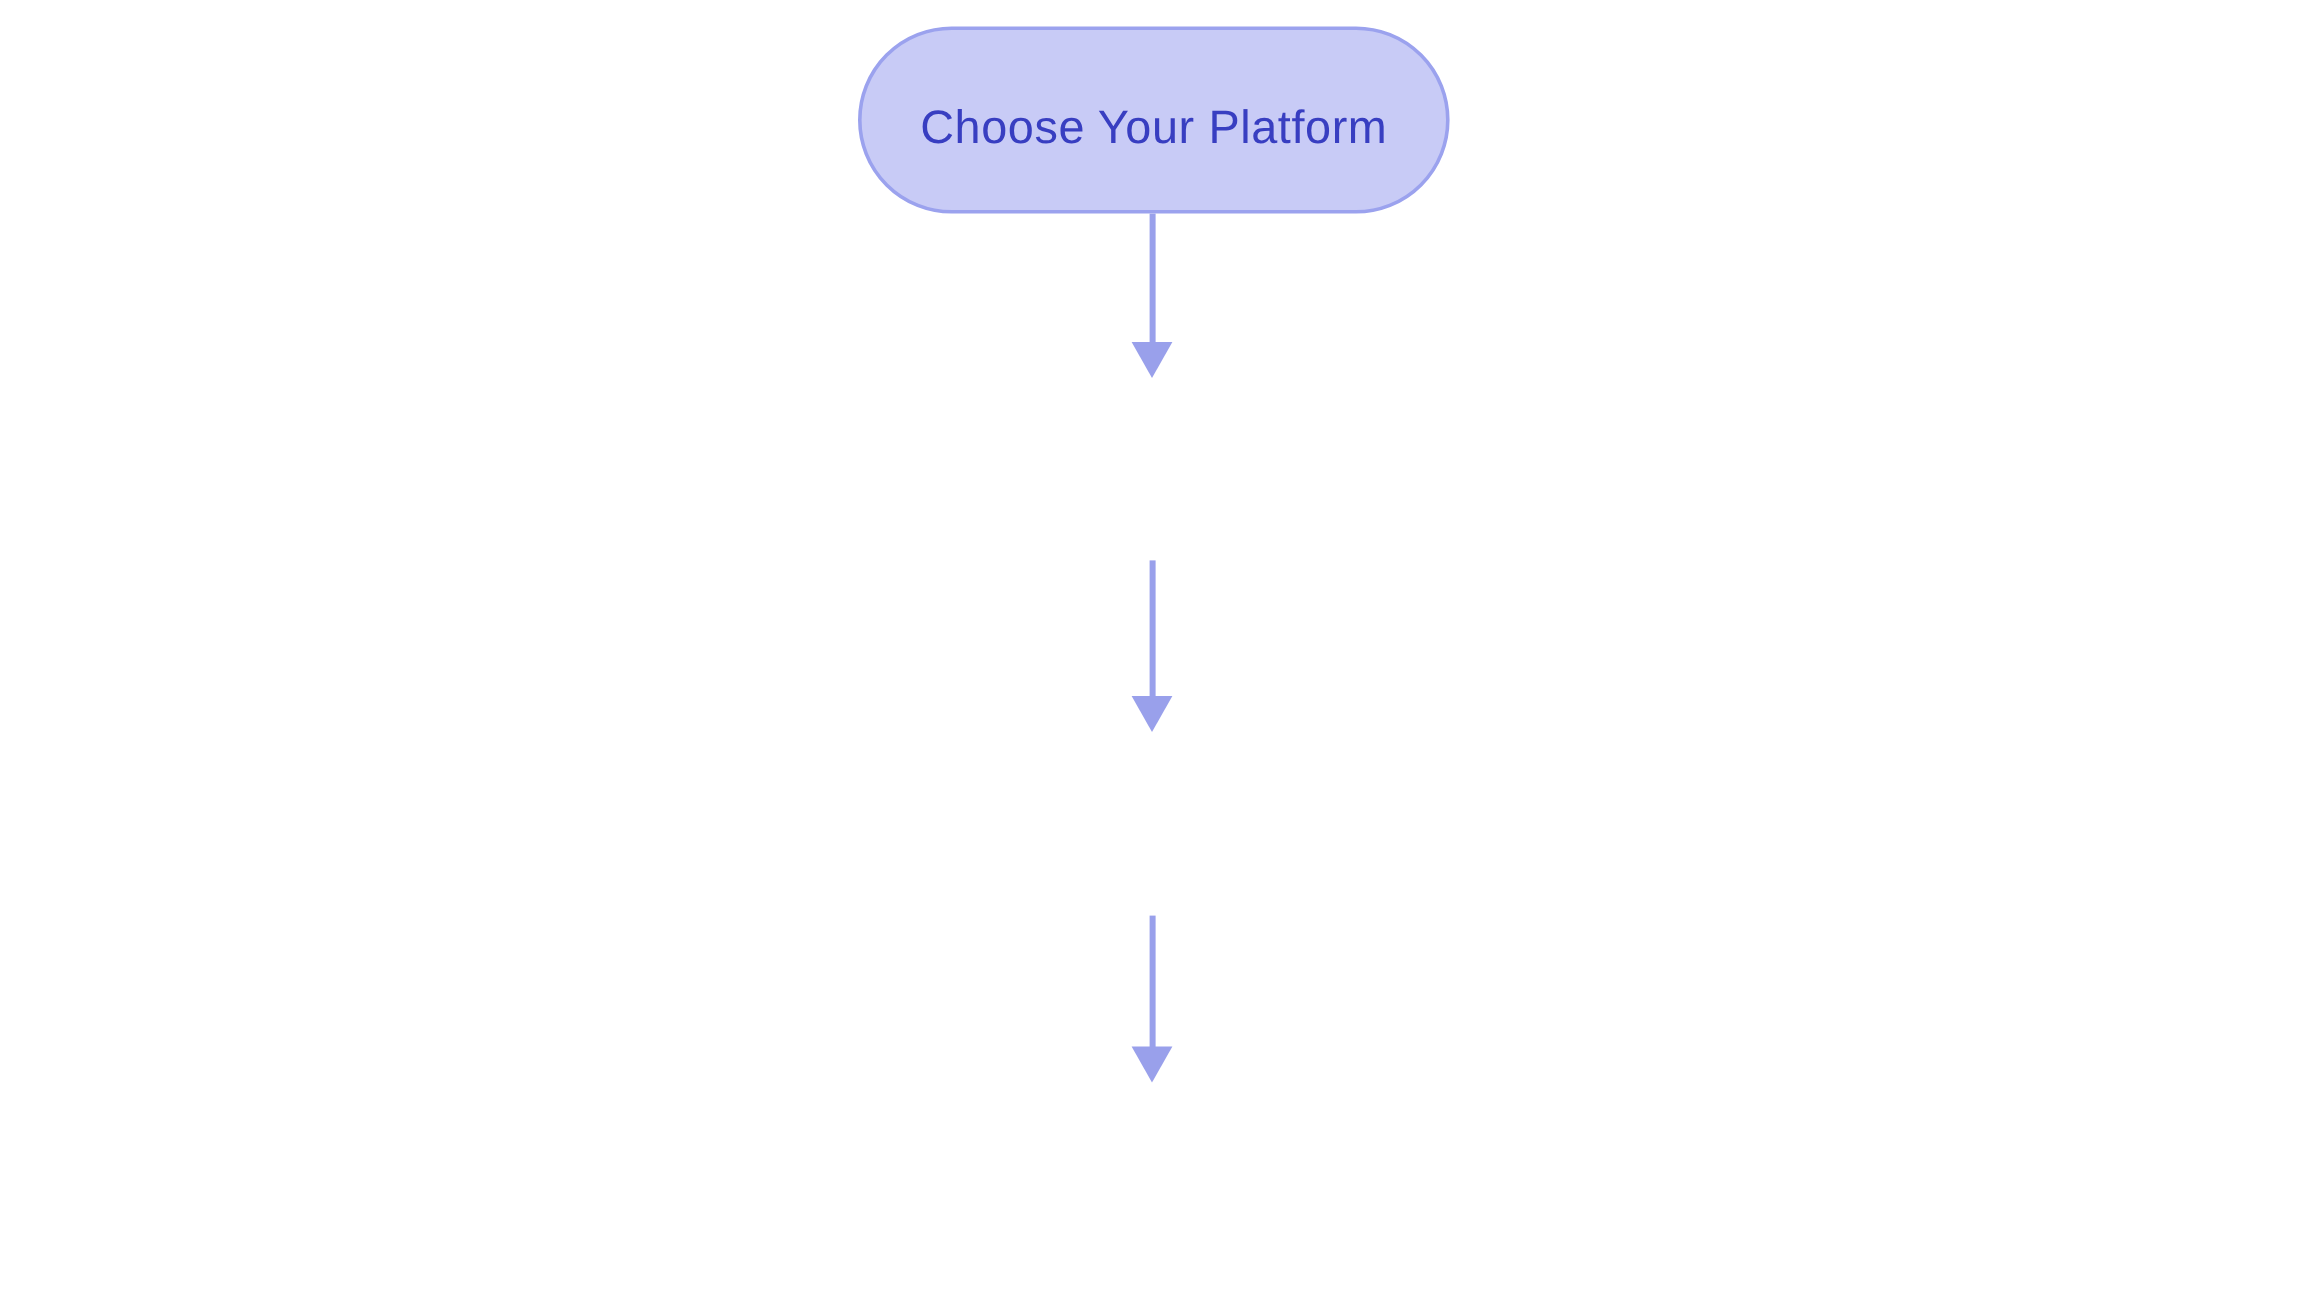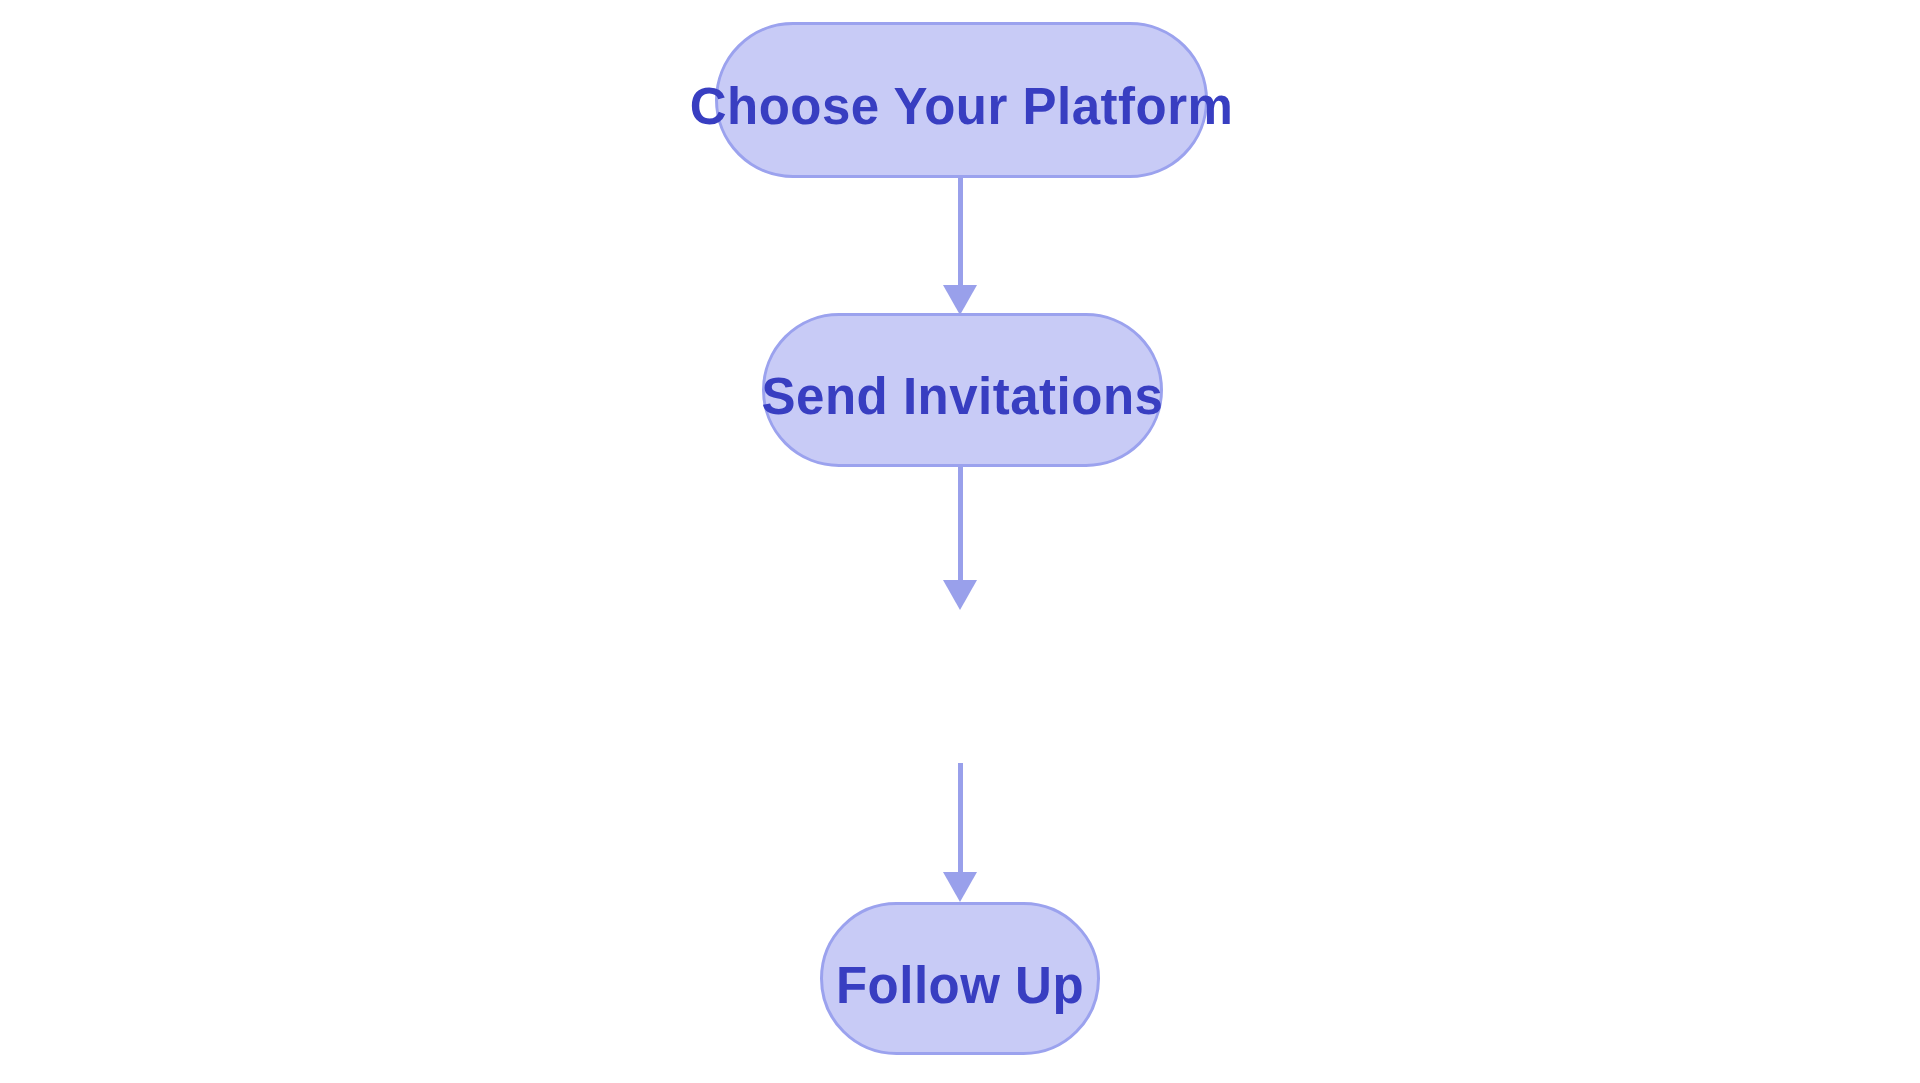--- a/index.html
+++ b/index.html
@@ -18,22 +18,22 @@
   .node {
     position: absolute;
     box-sizing: border-box;
     background: var(--node-fill, #c8cbf6);
     border: 3px solid var(--node-border, #9ba2ee);
     display: flex;
     align-items: center;
     justify-content: center;
   }
   .node-label {
-    font-size: 51px;
-    font-weight: 700;
+    font-size: 39px;
+    font-weight: 400;
     letter-spacing: 0.5px;
     color: var(--node-text, #383ec1);
     white-space: nowrap;
     margin-top: 13px;
   }
   .n1 { left: 715px; top: 22px;  width: 493px; height: 156px; border-radius: 78px; }
   .n2 { left: 762px; top: 313px; width: 401px; height: 154px; border-radius: 77px; }
   .n3 { left: 755px; top: 610px; width: 411px; height: 153px; border-radius: 77px; }
   .n4 { left: 820px; top: 902px; width: 280px; height: 153px; border-radius: 77px; }
 
@@ -66,32 +66,26 @@
 
   <div class="node n1">
     <span class="node-label">Choose Your Platform</span>
   </div>
 
   <div class="edge e1">
     <div class="edge-line"></div>
     <div class="edge-head"></div>
   </div>
 
-  <div class="node n2">
-    <span class="node-label">Send Invitations</span>
-  </div>
 
   <div class="edge e2">
     <div class="edge-line"></div>
     <div class="edge-head"></div>
   </div>
 
 
   <div class="edge e3">
     <div class="edge-line"></div>
     <div class="edge-head"></div>
   </div>
 
-  <div class="node n4">
-    <span class="node-label">Follow Up</span>
-  </div>
 
 </div>
 
 </body></html>

